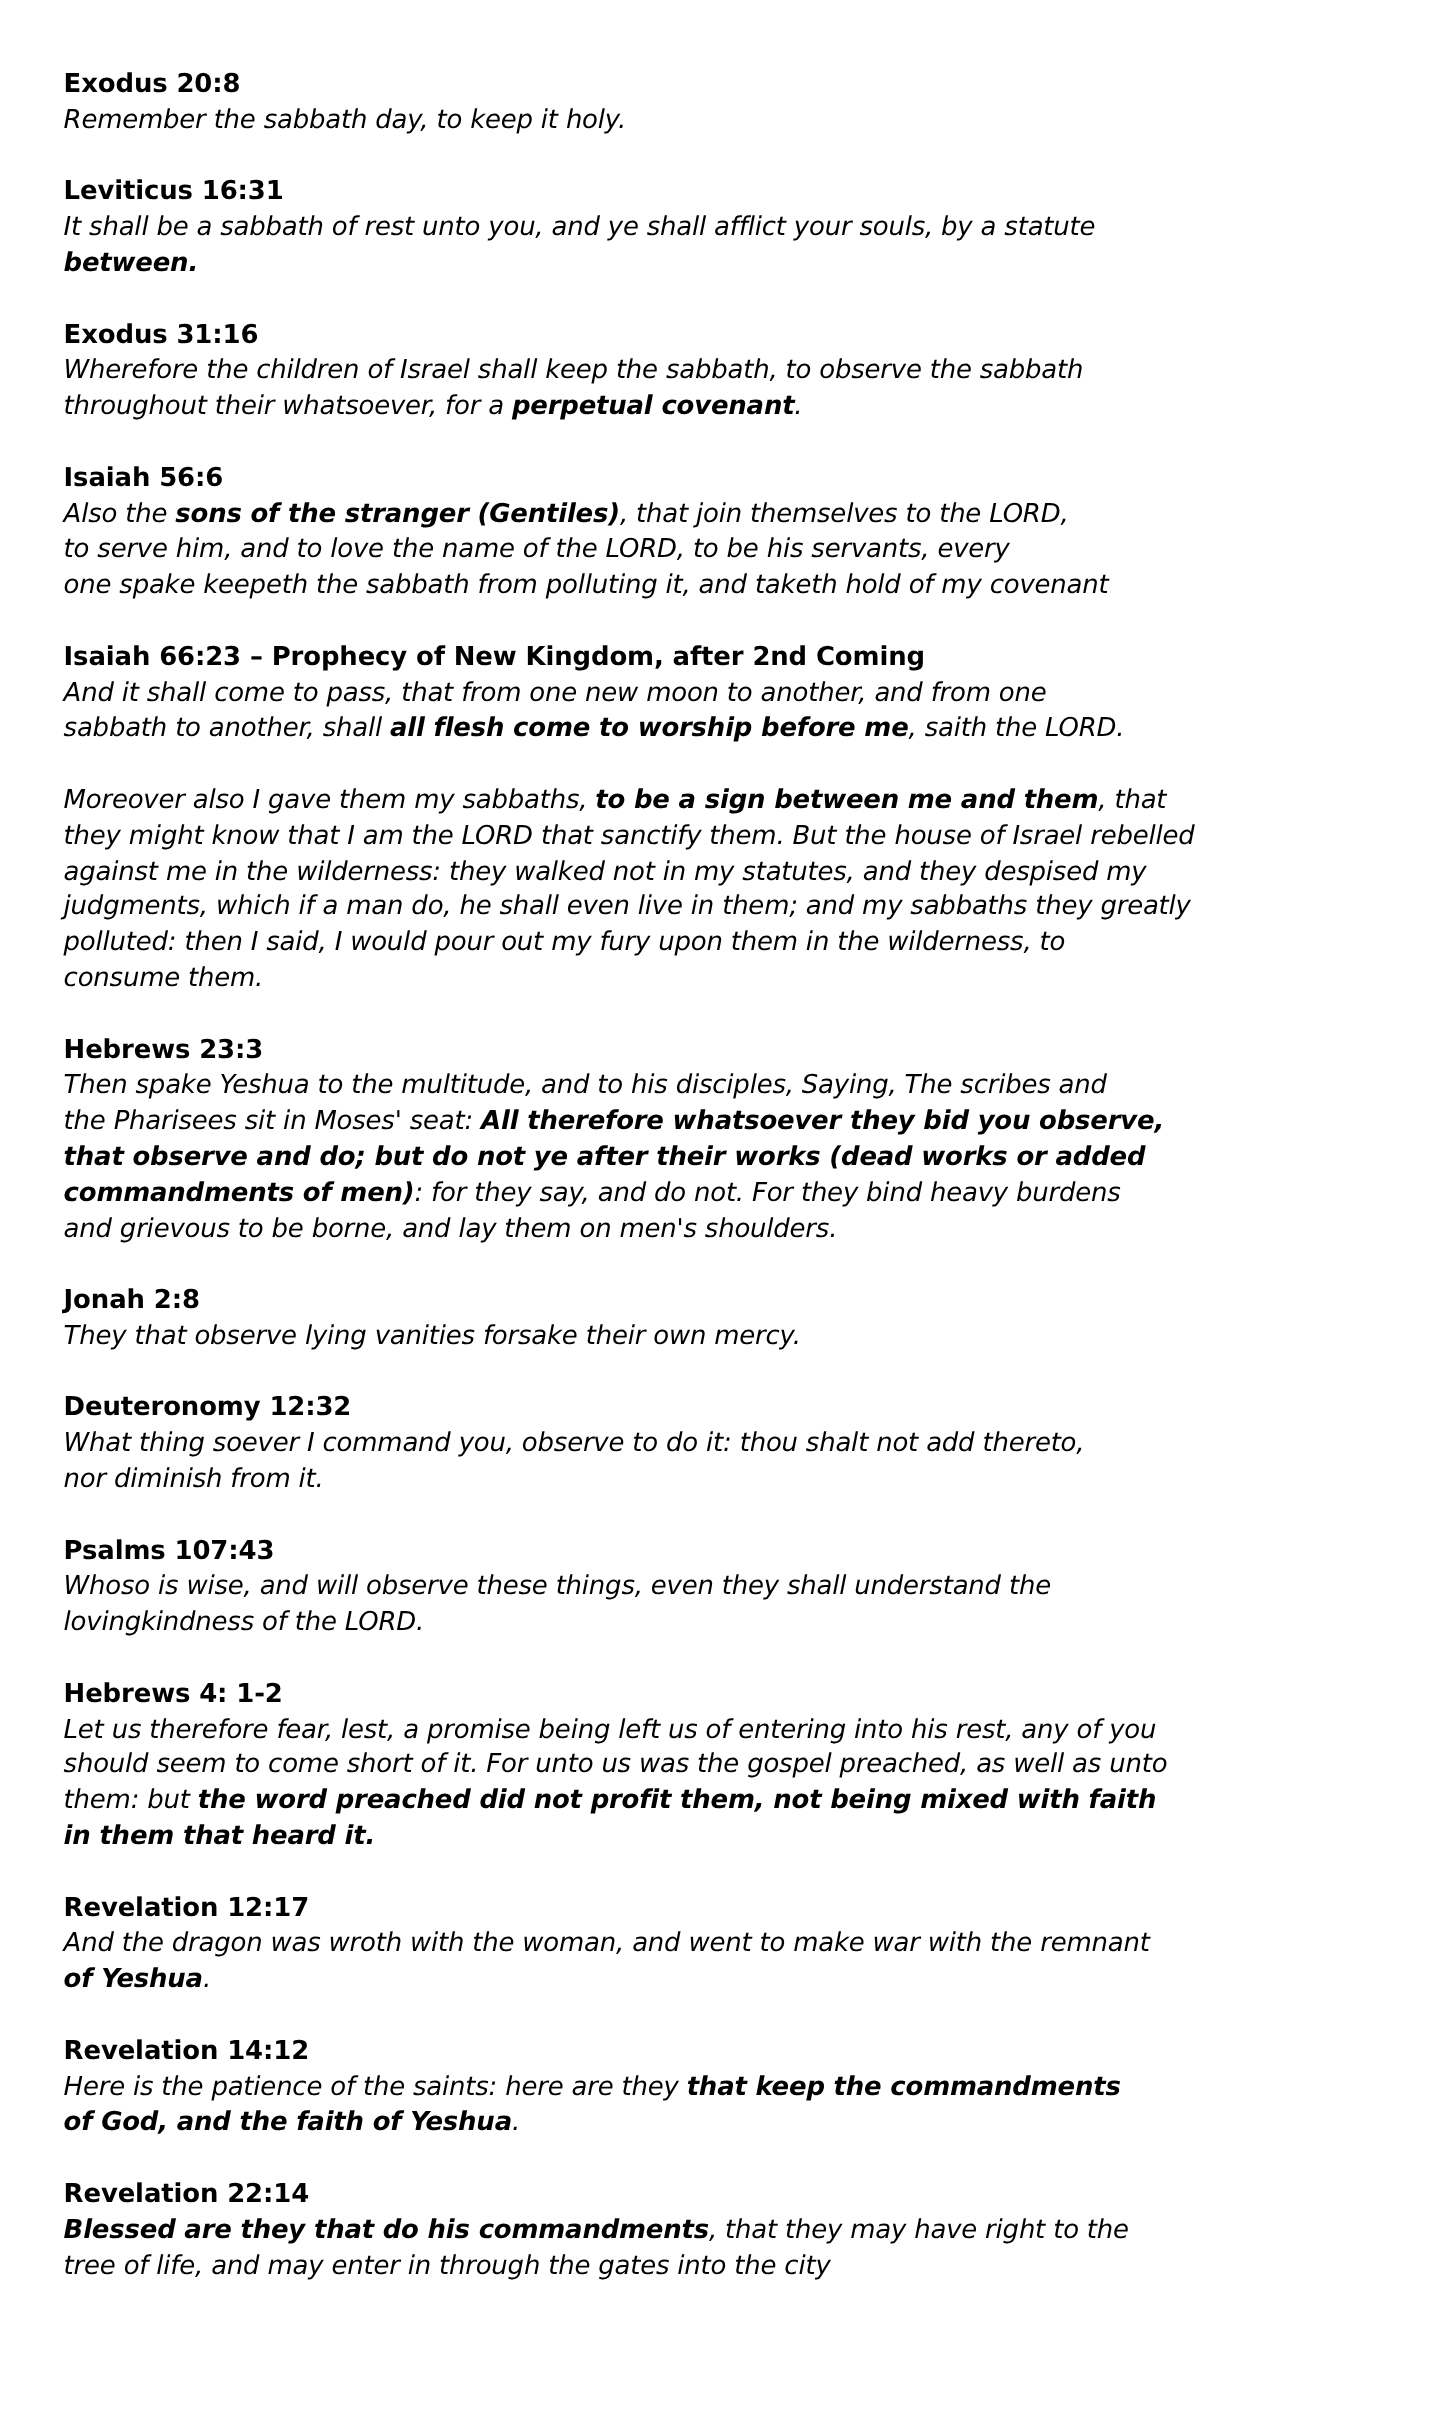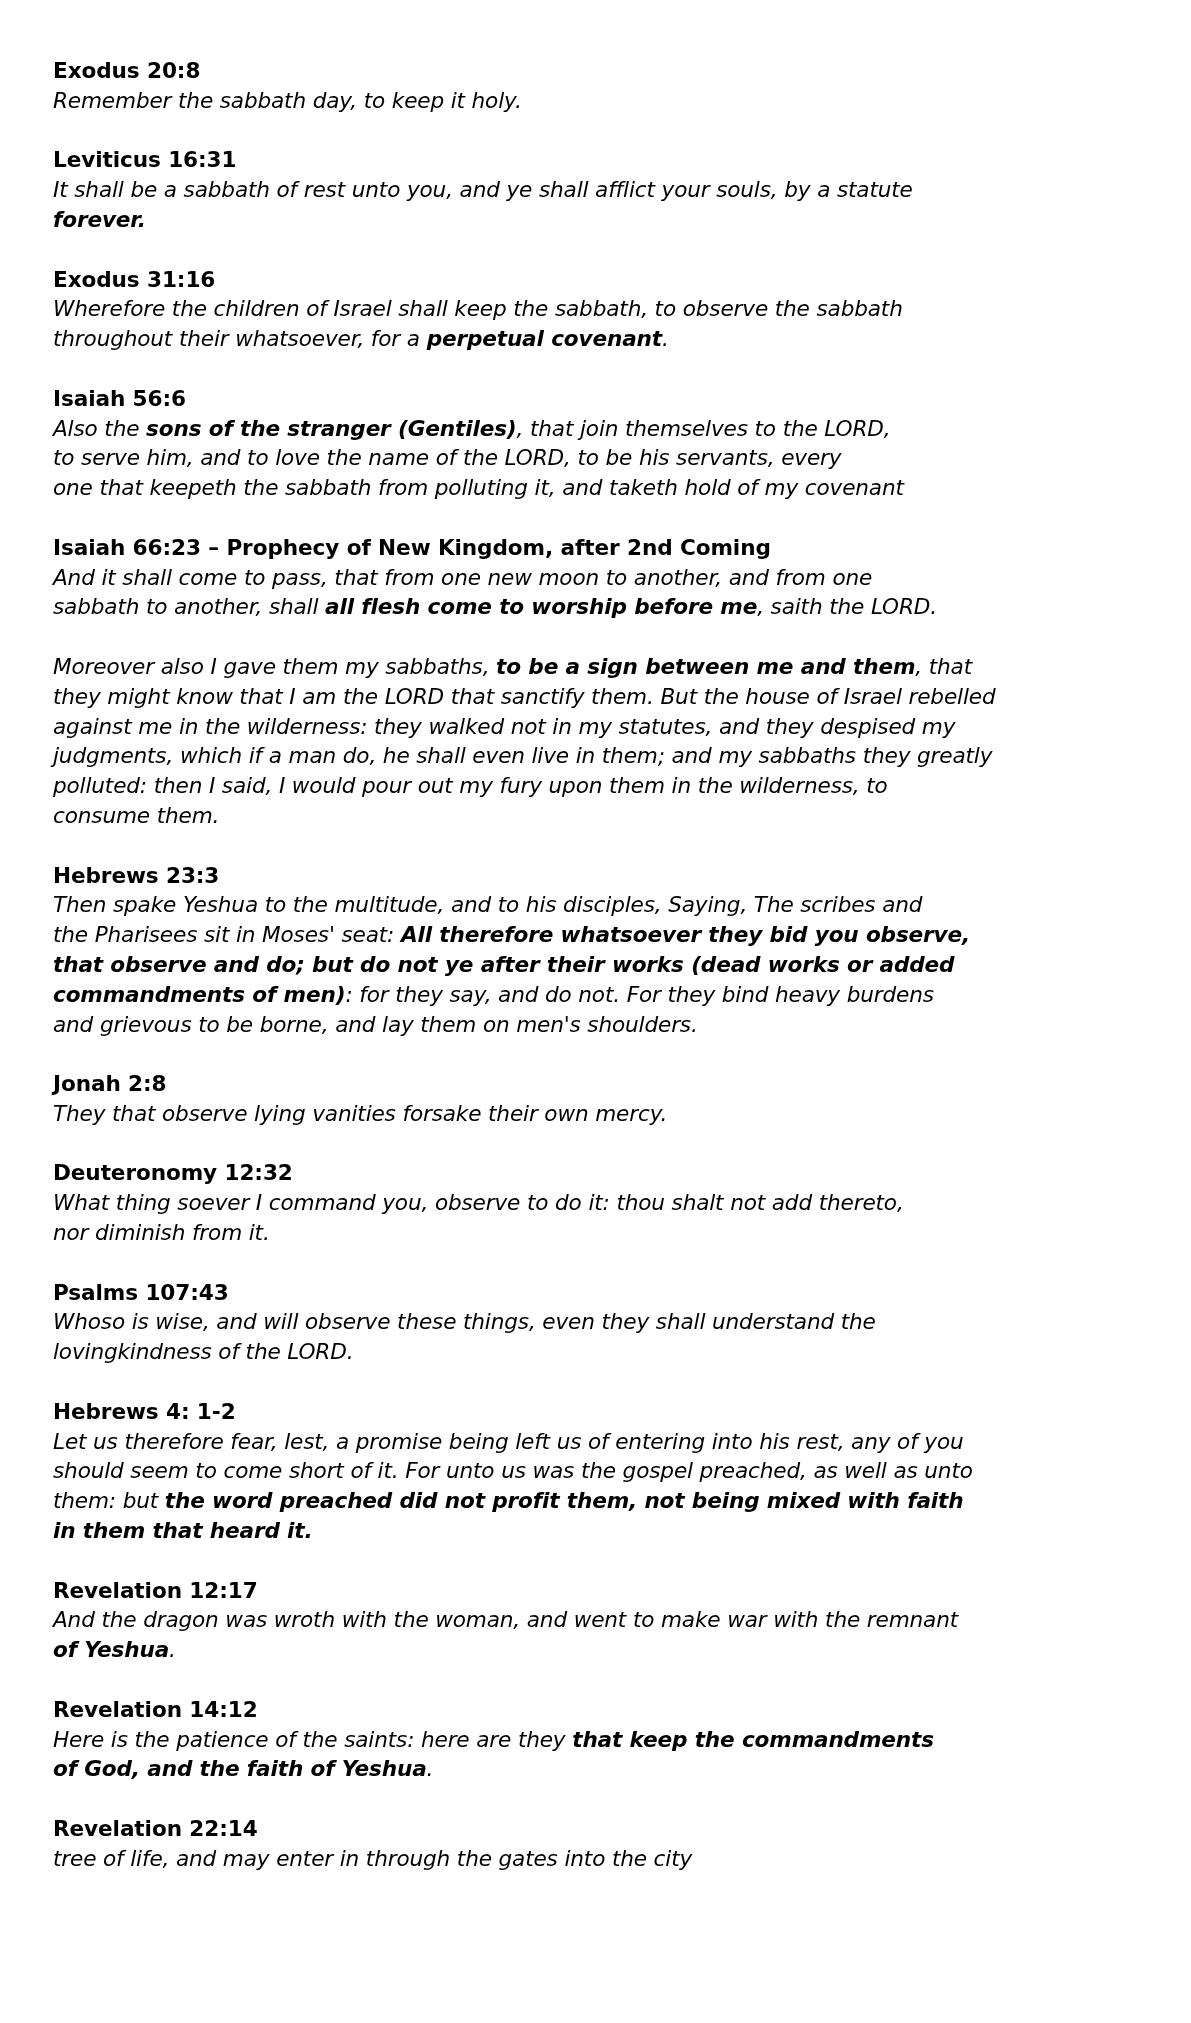--- a/index.html
+++ b/index.html
@@ -55,36 +55,36 @@
 <section class="verse">
       <span class="ref">Exodus 20:8</span>
       <span class="text">
         <span class="line"><span>Remember the sabbath day, to keep it holy.</span></span>
       </span>
     </section>
     <section class="verse">
       <span class="ref">Leviticus 16:31</span>
       <span class="text">
         <span class="line"><span>It shall be a sabbath of rest unto you, and ye shall afflict your souls, by a statute</span></span>
-        <span class="line"><span class="b">forever.</span></span>
+        <span class="line"><span class="b">between.</span></span>
       </span>
     </section>
     <section class="verse">
       <span class="ref">Exodus 31:16</span>
       <span class="text">
         <span class="line"><span>Wherefore the children of Israel shall keep the sabbath, to observe the sabbath</span></span>
         <span class="line"><span>throughout their whatsoever, for a </span><span class="b">perpetual covenant</span><span>.</span></span>
       </span>
     </section>
     <section class="verse">
       <span class="ref">Isaiah 56:6</span>
       <span class="text">
         <span class="line"><span>Also the </span><span class="b">sons of the stranger (Gentiles)</span><span>, that join themselves to the LORD,</span></span>
         <span class="line"><span>to serve him, and to love the name of the LORD, to be his servants, every</span></span>
-        <span class="line"><span>one that keepeth the sabbath from polluting it, and taketh hold of my covenant</span></span>
+        <span class="line"><span>one spake keepeth the sabbath from polluting it, and taketh hold of my covenant</span></span>
       </span>
     </section>
     <section class="verse">
       <span class="ref">Isaiah 66:23 – Prophecy of New Kingdom, after 2nd Coming</span>
       <span class="text">
         <span class="line"><span>And it shall come to pass, that from one new moon to another, and from one</span></span>
         <span class="line"><span>sabbath to another, shall </span><span class="b">all flesh come to worship before me</span><span>, saith the LORD.</span></span>
       </span>
     </section>
     <section class="verse">
@@ -146,16 +146,17 @@
     <section class="verse">
       <span class="ref">Revelation 14:12</span>
       <span class="text">
         <span class="line"><span>Here is the patience of the saints: here are they </span><span class="b">that keep the commandments</span></span>
         <span class="line"><span class="b">of God, and the faith of Yeshua</span><span>.</span></span>
       </span>
     </section>
     <section class="verse">
       <span class="ref">Revelation 22:14</span>
       <span class="text">
+        <span class="line"><span class="b">Blessed are they that do his commandments</span><span>, that they may have right to the</span></span>
         <span class="line"><span>tree of life, and may enter in through the gates into the city</span></span>
       </span>
     </section>
   </div>
 
 </body></html>

